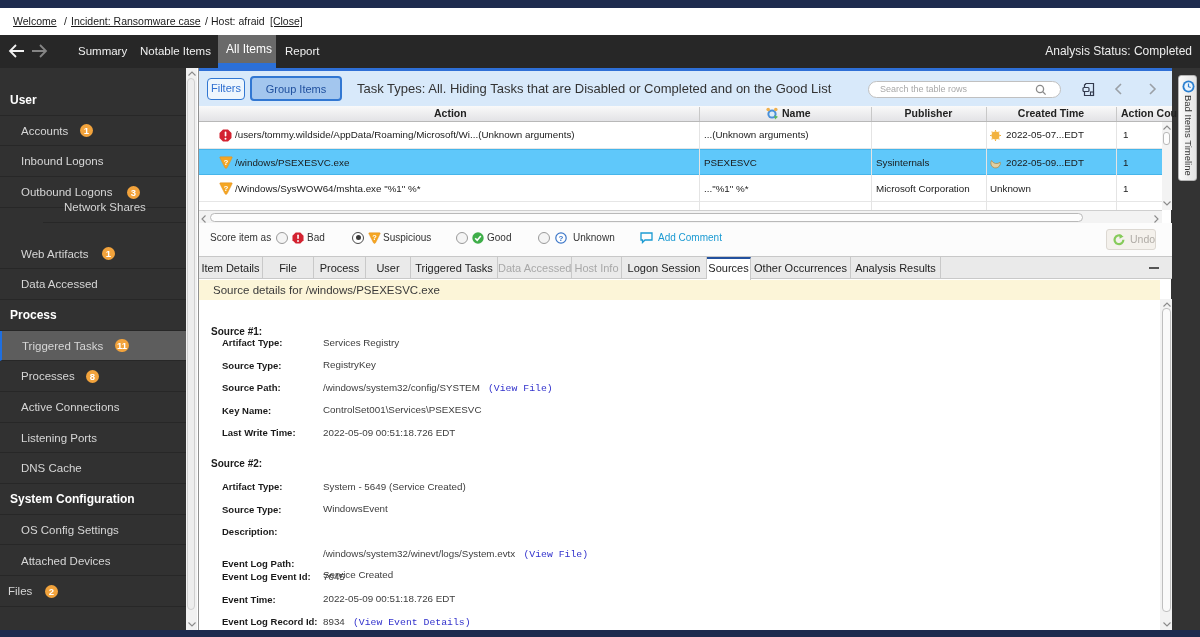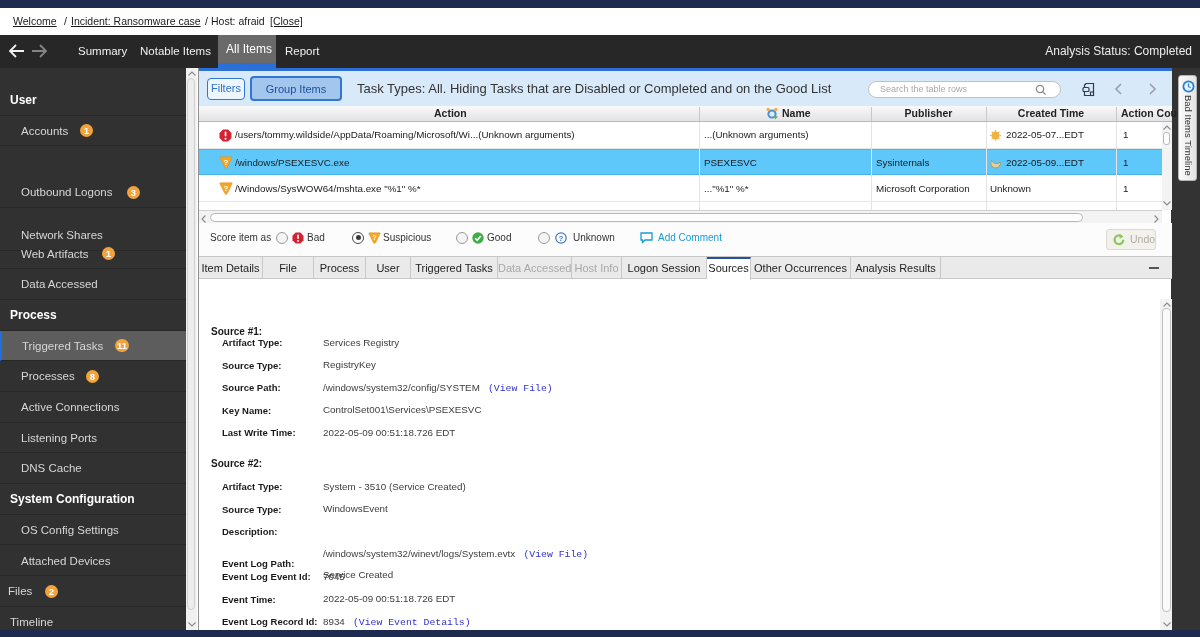--- a/index.html
+++ b/index.html
@@ -99,35 +99,35 @@
   <span class="nbtxt" style="left:285px;">Report</span>
   <span id="navstatus">Analysis Status: Completed</span>
 </div>
 <div class="abs" id="navtab"></div>
 <span class="nbtxt abs" style="left:226px; top:35px; height:32px; line-height:28px; color:#fff; font-size:12px;">All Items</span>
 <div class="abs" id="navtabbar"></div>
 
 <div class="abs" id="sidebar">
   <div class="srow hdr" style="top:17px;">User</div>
   <div class="srow" style="top:47.7px;">Accounts <span class="badge" style="left:80px;">1</span></div>
+  <div class="srow" style="top:78.4px;">Inbound Logons</div>
   <div class="srow" style="top:109.1px;">Outbound Logons <span class="badge" style="left:127px;">3</span></div>
-  <div class="srow" style="top:152px;">Network Shares</div>
+  <div class="srow" style="top:124px;margin-left:43px;">Network Shares</div>
   <div class="srow" style="top:170.5px;">Web Artifacts <span class="badge" style="left:102px;">1</span></div>
   <div class="srow" style="top:201.2px;">Data Accessed</div>
   <div class="srow hdr" style="top:231.9px;">Process</div>
   <div class="srow sel" style="top:262.6px;">Triggered Tasks <span class="badge" style="left:113px;">11</span></div>
   <div class="srow" style="top:293.3px;">Processes <span class="badge" style="left:86px;">8</span></div>
   <div class="srow" style="top:324px;">Active Connections</div>
   <div class="srow" style="top:354.7px;">Listening Ports</div>
   <div class="srow" style="top:385.4px;">DNS Cache</div>
   <div class="srow hdr" style="top:416.1px;">System Configuration</div>
   <div class="srow" style="top:477.5px;">Attached Devices</div>
   <div class="srow" style="top:446.8px;">OS Config Settings</div>
   <div class="srow plain" style="top:508.2px;padding-left:8px;">Files <span class="badge" style="left:45px;">2</span></div>
-  <div class="srow plain" style="top:538.9px;">Timeline</div>
 </div>
 <div class="abs" id="sidescroll">
   <svg class="ico" style="left:2px; top:3px;" width="8" height="5" viewBox="0 0 8 5">
       <polyline points="0.5,4.5 4,1 7.5,4.5" fill="none" stroke="#8a8a8a" stroke-width="1.1"></polyline>
     </svg>
   <div class="thumb"></div>
   <svg class="ico" style="left:2px; bottom:3px;" width="8" height="5" viewBox="0 0 8 5">
       <polyline points="0.5,0.5 4,4 7.5,0.5" fill="none" stroke="#8a8a8a" stroke-width="1.1"></polyline>
     </svg>
 </div>
@@ -305,35 +305,36 @@
     <div class="dtab" style="left:167px; width:45px;">User</div>
     <div class="dtab" style="left:212px; width:87px;">Triggered Tasks</div>
     <div class="dtab dis" style="left:299px; width:74px;">Data Accessed</div>
     <div class="dtab dis" style="left:373px; width:50px;">Host Info</div>
     <div class="dtab" style="left:423px; width:85px;">Logon Session</div>
     <div class="dtab sel" style="left:508px; width:44px;">Sources</div>
     <div class="dtab" style="left:552px; width:100px;">Other Occurrences</div>
     <div class="dtab" style="left:652px; width:90px;">Analysis Results</div>
     <div style="position:absolute; left:950px; top:10px; width:10px; height:1.5px; background:#555;"></div>
   </div>
+  <div class="abs" id="yellowbar">Source details for /windows/PSEXESVC.exe</div>
   <div class="abs" id="detail">
     <div class="hd" style="top:24px;">Source #1:</div>
     <div class="lbl" style="top:35px;">Artifact Type:</div>
       <div class="val" style="top:34.5px;">Services Registry</div>
     <div class="lbl" style="top:57.5px;">Source Type:</div>
       <div class="val" style="top:57px;">RegistryKey</div>
     <div class="lbl" style="top:80px;">Source Path:</div>
       <div class="val" style="top:79.5px;">/windows/system32/config/SYSTEM &nbsp; <a>(View File)</a></div>
     <div class="lbl" style="top:102.5px;">Key Name:</div>
       <div class="val" style="top:102px;">ControlSet001\Services\PSEXESVC</div>
     <div class="lbl" style="top:125px;">Last Write Time:</div>
       <div class="val" style="top:124.5px;">2022-05-09 00:51:18.726 EDT</div>
     <div class="hd" style="top:156px;">Source #2:</div>
     <div class="lbl" style="top:179px;">Artifact Type:</div>
-      <div class="val" style="top:178.5px;">System - 3510 (Service Created)</div>
+      <div class="val" style="top:178.5px;">System - 5649 (Service Created)</div>
     <div class="lbl" style="top:201.5px;">Source Type:</div>
       <div class="val" style="top:201px;">WindowsEvent</div>
     <div class="lbl" style="top:224px;">Description:</div>
       <div class="val" style="top:223.5px;margin-top:43px;">Service Created</div>
     <div class="lbl" style="top:256px;">Event Log Path:</div>
       <div class="val" style="top:246px;">/windows/system32/winevt/logs/System.evtx &nbsp; <a>(View File)</a></div>
     <div class="lbl" style="top:269px;">Event Log Event Id:</div>
       <div class="val" style="top:268.5px;">7045</div>
     <div class="lbl" style="top:291.5px;">Event Time:</div>
       <div class="val" style="top:291px;">2022-05-09 00:51:18.726 EDT</div>

